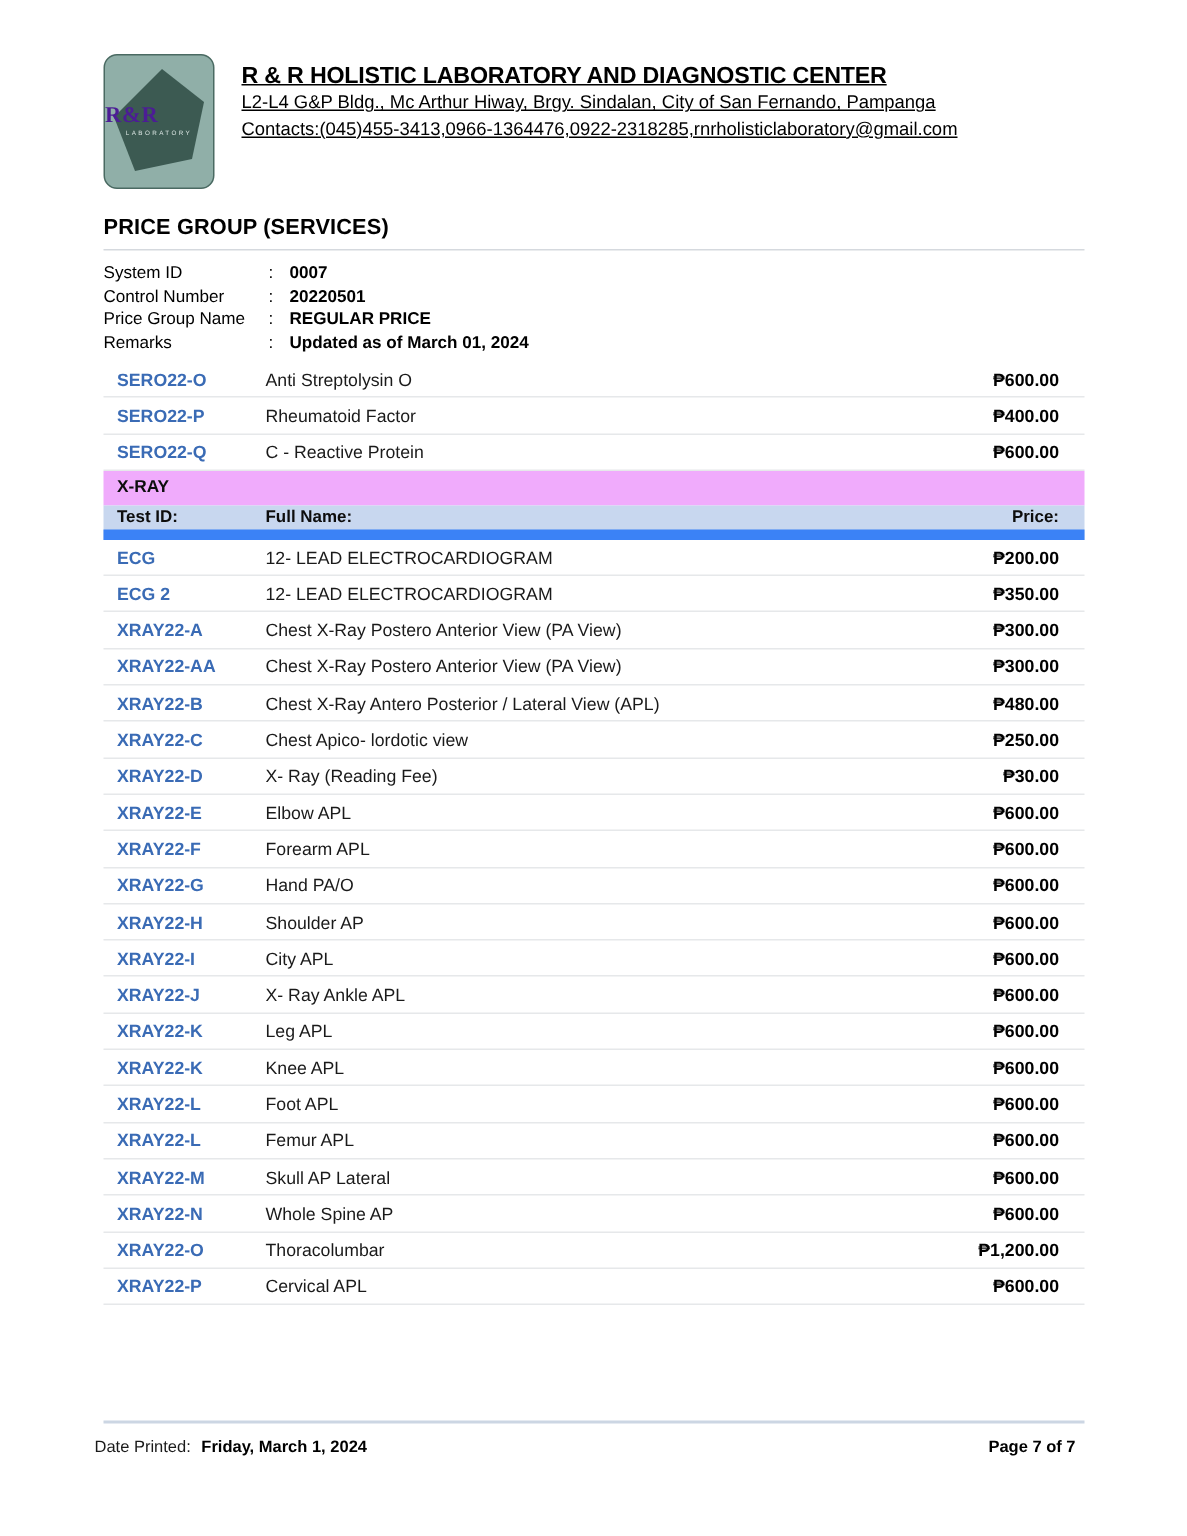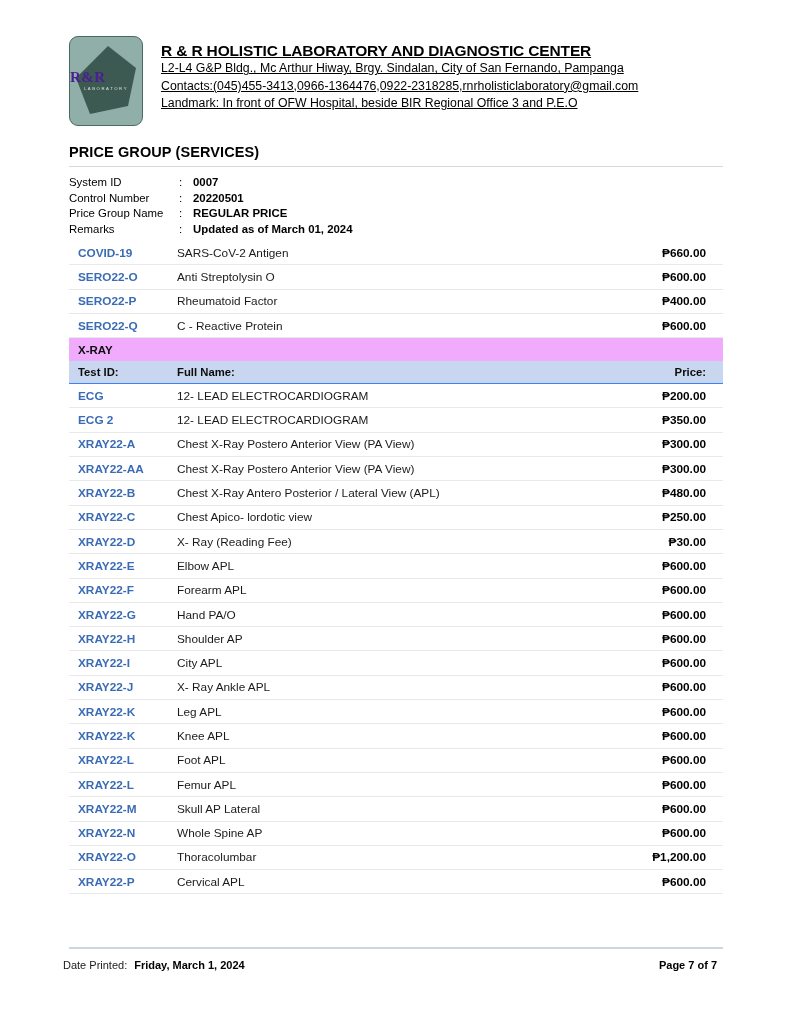--- a/index.html
+++ b/index.html
@@ -202,21 +202,21 @@
     font-size: 11.5px;
     font-weight: bold;
     color: #0d0d0d;
   }
 
   .col-head {
     height: 23px;
     display: flex;
     align-items: center;
     background: #c8d7ef;
-    border-bottom: 1px solid #3b82f6;
+    border-bottom: 7px solid #3b82f6;
     box-sizing: border-box;
   }
   .col-head .c-id,
   .col-head .c-name,
   .col-head .c-price {
     font-weight: bold;
     color: #0d0d0d;
     font-size: 11.3px;
   }
 
@@ -262,21 +262,20 @@
       </svg>
       <div class="logo-amp"></div>
       <div class="logo-text">R&amp;R</div>
       <div class="logo-sub">LABORATORY</div>
     </div>
 
     <div class="lh-text">
       <div class="org-name">R &amp; R HOLISTIC LABORATORY AND DIAGNOSTIC CENTER</div>
       <div class="org-line">L2-L4 G&amp;P Bldg., Mc Arthur Hiway, Brgy. Sindalan, City of San Fernando, Pampanga</div>
       <div class="org-line">Contacts:(045)455-3413,0966-1364476,0922-2318285,rnrholisticlaboratory@gmail.com</div>
-      <div class="org-line">Landmark: In front of OFW Hospital, beside BIR Regional Office 3 and P.E.O</div>
     </div>
 
   </div>
 
   <div class="section-title">PRICE GROUP (SERVICES)</div>
   <div class="title-rule"></div>
 
   <div class="meta">
     <div class="meta-row">
       <span class="meta-label">System ID</span>
@@ -296,25 +295,20 @@
     <div class="meta-row">
       <span class="meta-label">Remarks</span>
       <span class="meta-colon">:</span>
       <span class="meta-value">Updated as of March 01, 2024</span>
     </div>
   </div>
 
   <div class="table">
     <div id="top-rows">
         <div class="row">
-          <span class="c-id">COVID-19</span>
-          <span class="c-name">SARS-CoV-2 Antigen</span>
-          <span class="c-price">₱660.00</span>
-        </div>
-        <div class="row">
           <span class="c-id">SERO22-O</span>
           <span class="c-name">Anti Streptolysin O</span>
           <span class="c-price">₱600.00</span>
         </div>
         <div class="row">
           <span class="c-id">SERO22-P</span>
           <span class="c-name">Rheumatoid Factor</span>
           <span class="c-price">₱400.00</span>
         </div>
         <div class="row">

